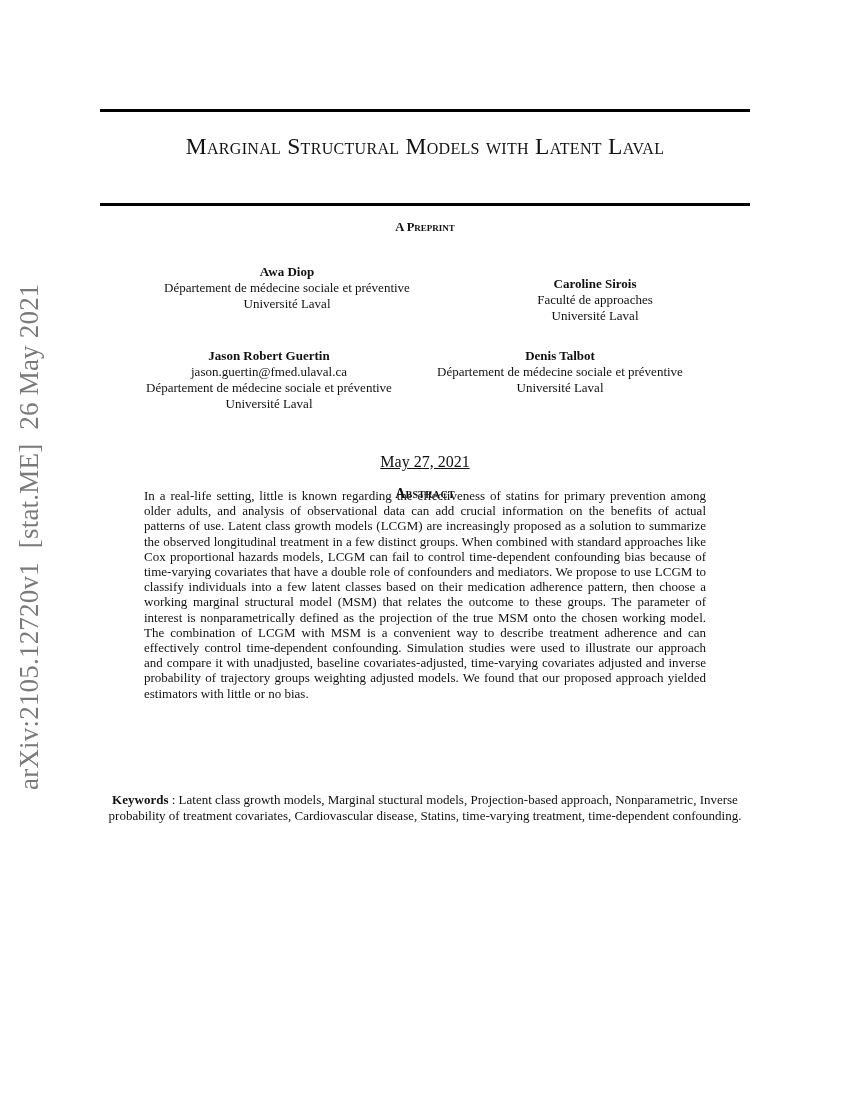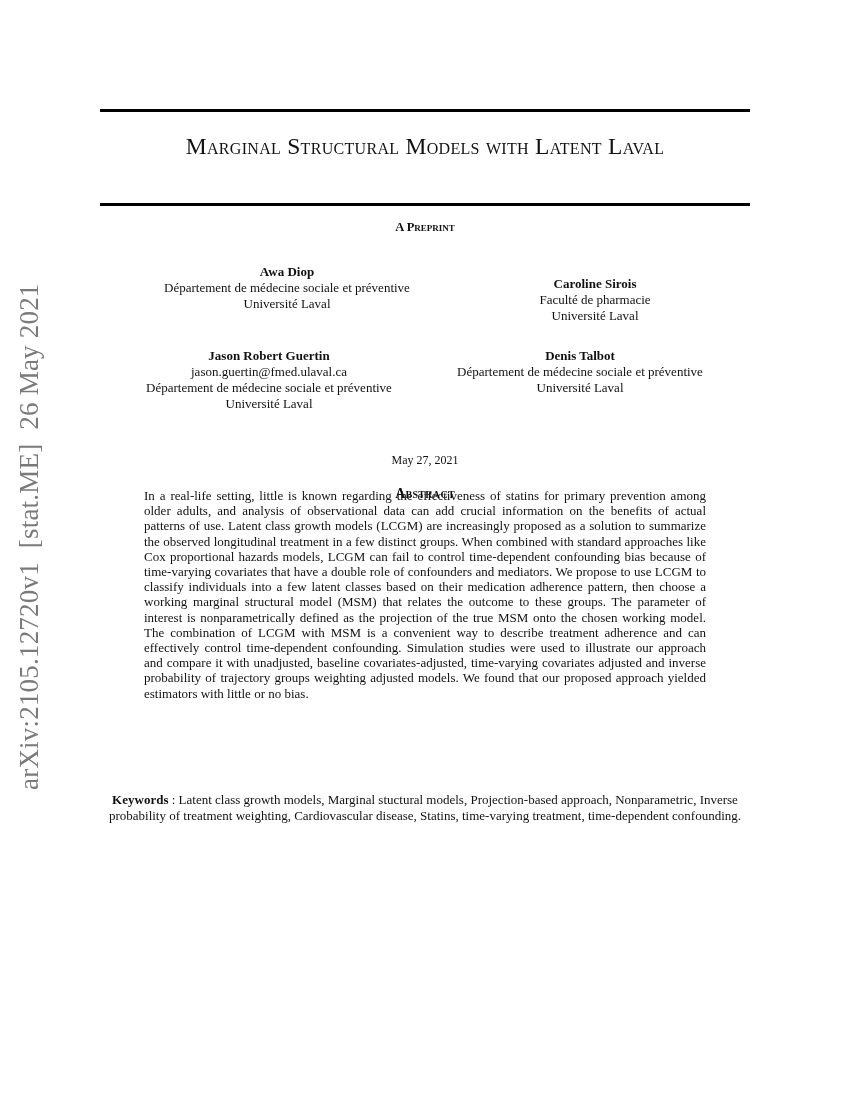--- a/index.html
+++ b/index.html
@@ -10,22 +10,22 @@
   #rule-bottom { top: 203px; }
   .title { position: absolute; left: 100px; width: 650px; top: 131px; text-align: center;
            font-size: 23.5px; line-height: 30px; font-variant: small-caps; letter-spacing: 0.3px; }
   .preprint { position: absolute; left: 100px; width: 650px; top: 220px; text-align: center;
               font-size: 12.5px; font-variant: small-caps; font-weight: bold; }
   .author { position: absolute; text-align: center; font-size: 13px; line-height: 16px; width: 320px; }
   .author .name { font-weight: bold; }
   #author-0 { left: 127px; top: 264px; }
   #author-1 { left: 435px; top: 276px; }
   #author-2 { left: 109px; top: 348px; }
-  #author-3 { left: 420px; top: 348px; }
-  .date { position: absolute; left: 100px; width: 650px; top: 453px; text-align: center; font-size: 12px; }
+  #author-3 { left: 400px; top: 348px; }
+  .date { position: absolute; left: 100px; width: 650px; top: 453px; text-align: center; font-size: 16px; text-decoration: underline; }
   .abstract-heading { position: absolute; left: 100px; width: 650px; top: 486px; text-align: center;
                       font-size: 14px; font-weight: bold; font-variant: small-caps; letter-spacing: 0.3px; }
   .abstract-body { position: absolute; left: 144px; width: 562px; top: 488px; font-size: 13px;
                    line-height: 15.2px; text-align: justify; hyphens: auto; }
   .keywords { position: absolute; left: 100px; width: 650px; top: 792px; text-align: center;
               font-size: 13px; line-height: 15.5px; }
   .keywords .kw-label { font-weight: bold; }
   .arxiv-stamp { position: absolute; left: 14px; top: 790px; transform-origin: 0 0;
                  transform: rotate(-90deg); white-space: nowrap; font-size: 27px; color: #7a7a7a;
                  font-family: "Liberation Serif", "DejaVu Serif", serif; letter-spacing: 0.2px; }
@@ -46,35 +46,35 @@
 
 <div class="preprint">A Preprint</div>
 
 <div class="author" id="author-0">
   <div class="name">Awa Diop</div>
   <div>Département de médecine sociale et préventive</div>
   <div>Université Laval</div>
 </div>
 <div class="author" id="author-1">
   <div class="name">Caroline Sirois</div>
-  <div>Faculté de pharmacie</div>
+  <div>Faculté de approaches</div>
   <div>Université Laval</div>
 </div>
 <div class="author" id="author-2">
   <div class="name">Jason Robert Guertin</div>
   <div>jason.guertin@fmed.ulaval.ca</div>
   <div>Département de médecine sociale et préventive</div>
   <div>Université Laval</div>
 </div>
 <div class="author" id="author-3">
   <div class="name">Denis Talbot</div>
   <div>Département de médecine sociale et préventive</div>
   <div>Université Laval</div>
 </div>
 
 <div class="date">May 27, 2021</div>
 
 <div class="abstract-heading">Abstract</div>
 <div class="abstract-body" lang="en">In a real-life setting, little is known regarding the effectiveness of statins for primary prevention among older adults, and analysis of observational data can add crucial information on the benefits of actual patterns of use. Latent class growth models (LCGM) are increasingly proposed as a solution to summarize the observed longitudinal treatment in a few distinct groups. When combined with standard approaches like Cox proportional hazards models, LCGM can fail to control time-dependent confounding bias because of time-varying covariates that have a double role of confounders and mediators. We propose to use LCGM to classify individuals into a few latent classes based on their medication adherence pattern, then choose a working marginal structural model (MSM) that relates the outcome to these groups. The parameter of interest is nonparametrically defined as the projection of the true MSM onto the chosen working model. The combination of LCGM with MSM is a convenient way to describe treatment adherence and can effectively control time-dependent confounding. Simulation studies were used to illustrate our approach and compare it with unadjusted, baseline covariates-adjusted, time-varying covariates adjusted and inverse probability of trajectory groups weighting adjusted models. We found that our proposed approach yielded estimators with little or no bias.</div>
 
 <div class="keywords">
-  <span class="kw-label">Keywords</span><span> : </span><span>Latent class growth models, Marginal stuctural models, Projection-based approach, Nonparametric, Inverse probability of treatment weighting, Cardiovascular disease, Statins, time-varying treatment, time-dependent confounding.</span>
+  <span class="kw-label">Keywords</span><span> : </span><span>Latent class growth models, Marginal stuctural models, Projection-based approach, Nonparametric, Inverse probability of treatment covariates, Cardiovascular disease, Statins, time-varying treatment, time-dependent confounding.</span>
 </div>
 
 </body></html>

